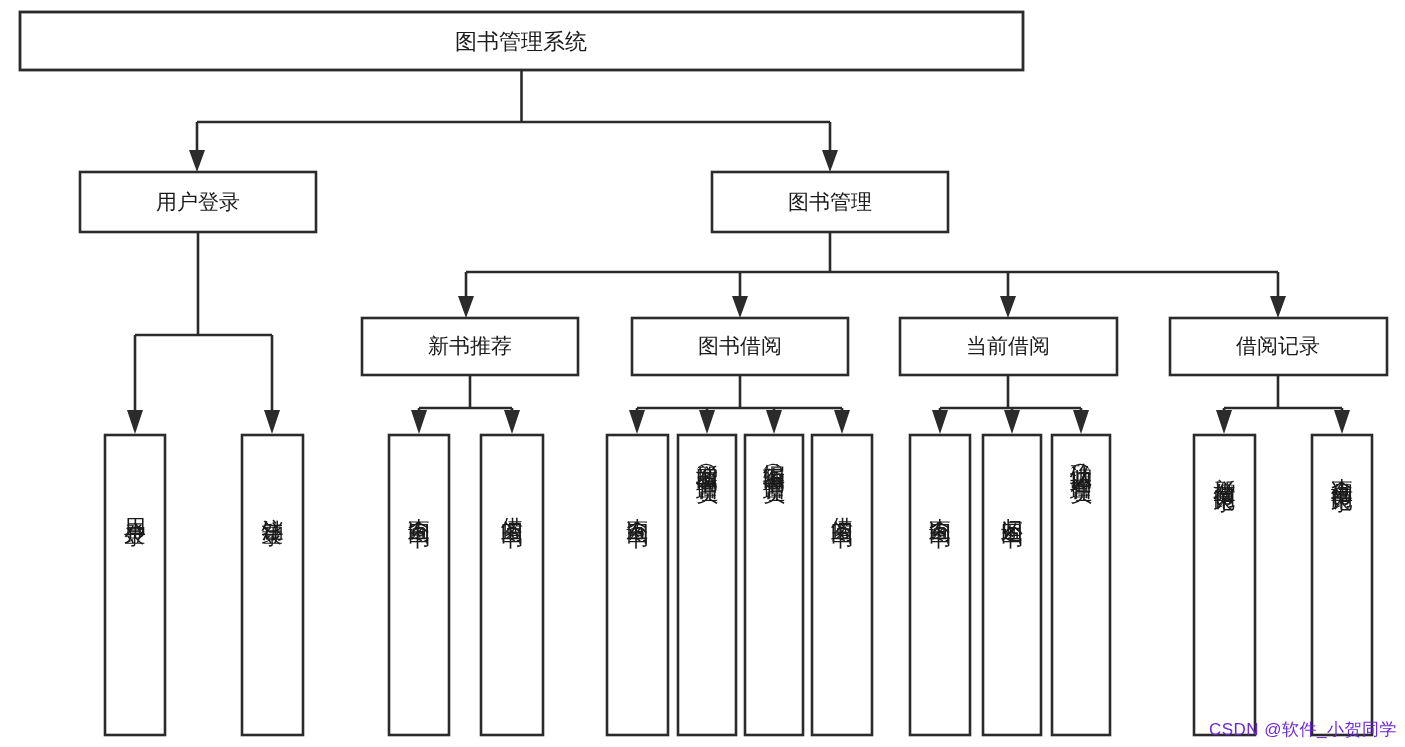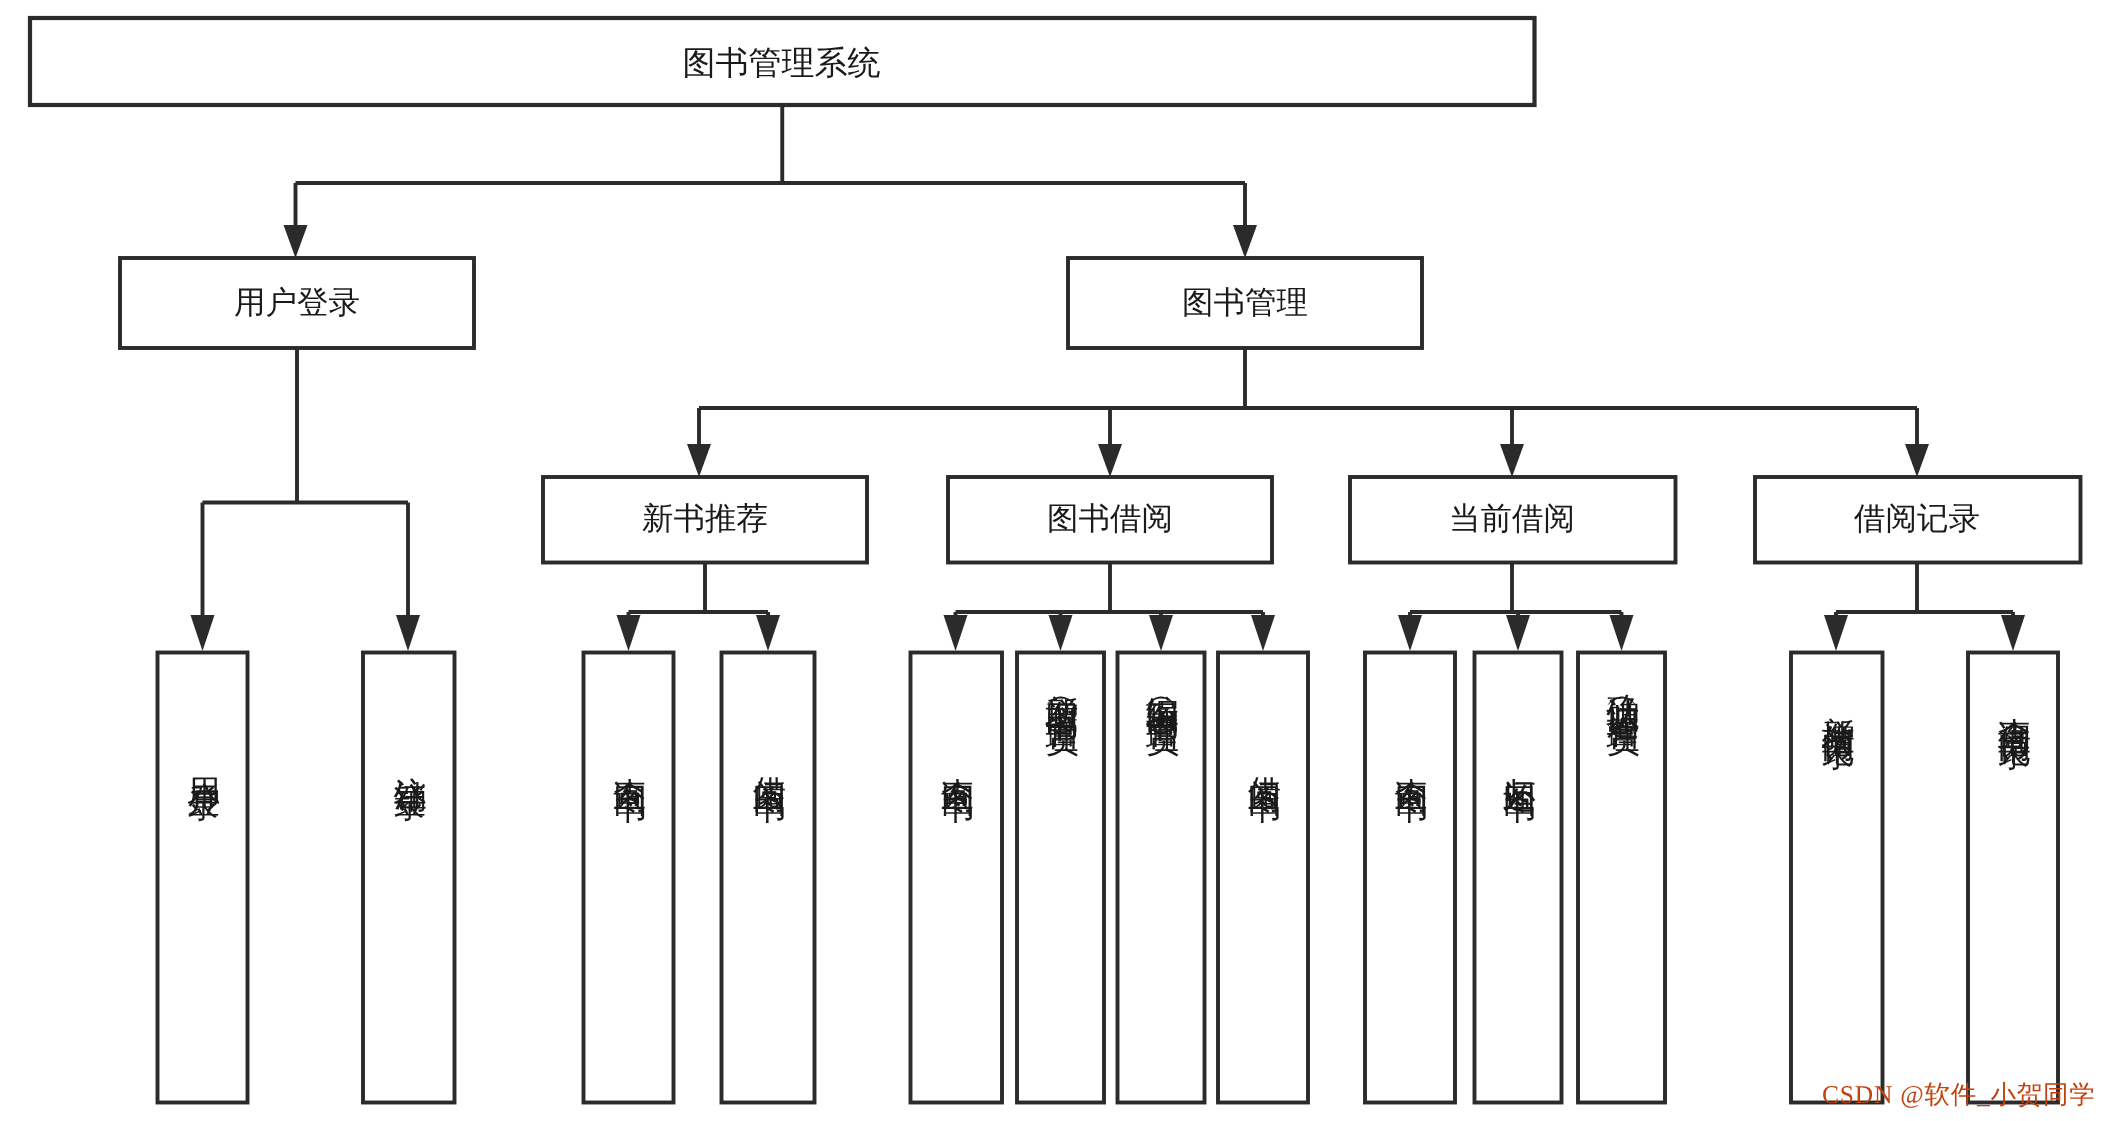--- a/index.html
+++ b/index.html
@@ -76,23 +76,23 @@
     font-size: 22px;
     line-height: 1;
     color: #1a1a1a;
     letter-spacing: 3px;
     white-space: nowrap;
   }
   .watermark {
     position: absolute;
     right: 8px;
     bottom: 6px;
-    font-family: Liberation Serif, serif;
+    font-family: Liberation Sans, sans-serif;
     font-size: 17px;
-    color: #c2410c;
+    color: #6d28d9;
     letter-spacing: 0.5px;
     user-select: none;
   }
 </style>
 </head>
 <body>
 
 <div id="diagram-root">
 
   <svg class="diagram-canvas" viewBox="0 0 1405 747">

